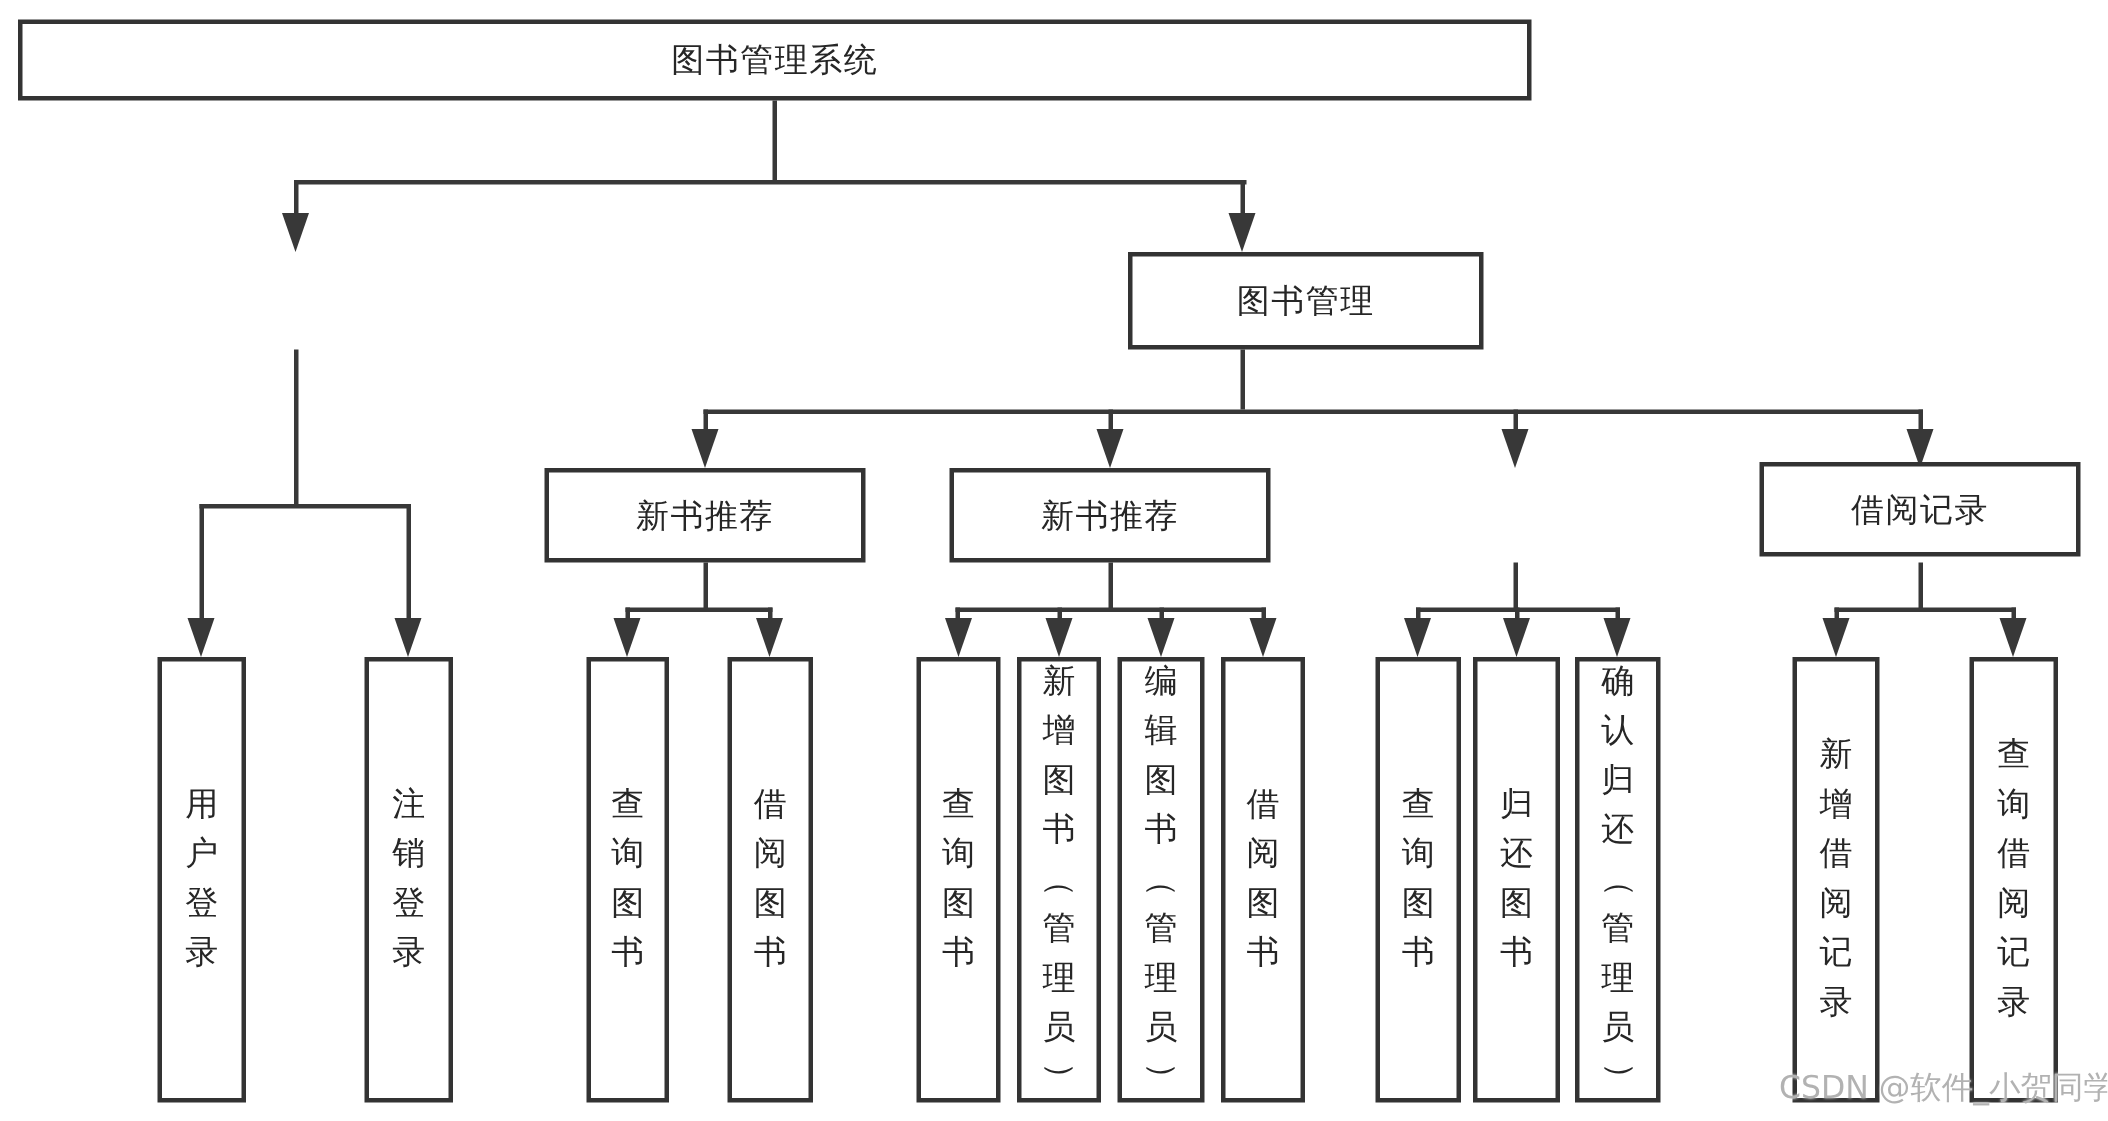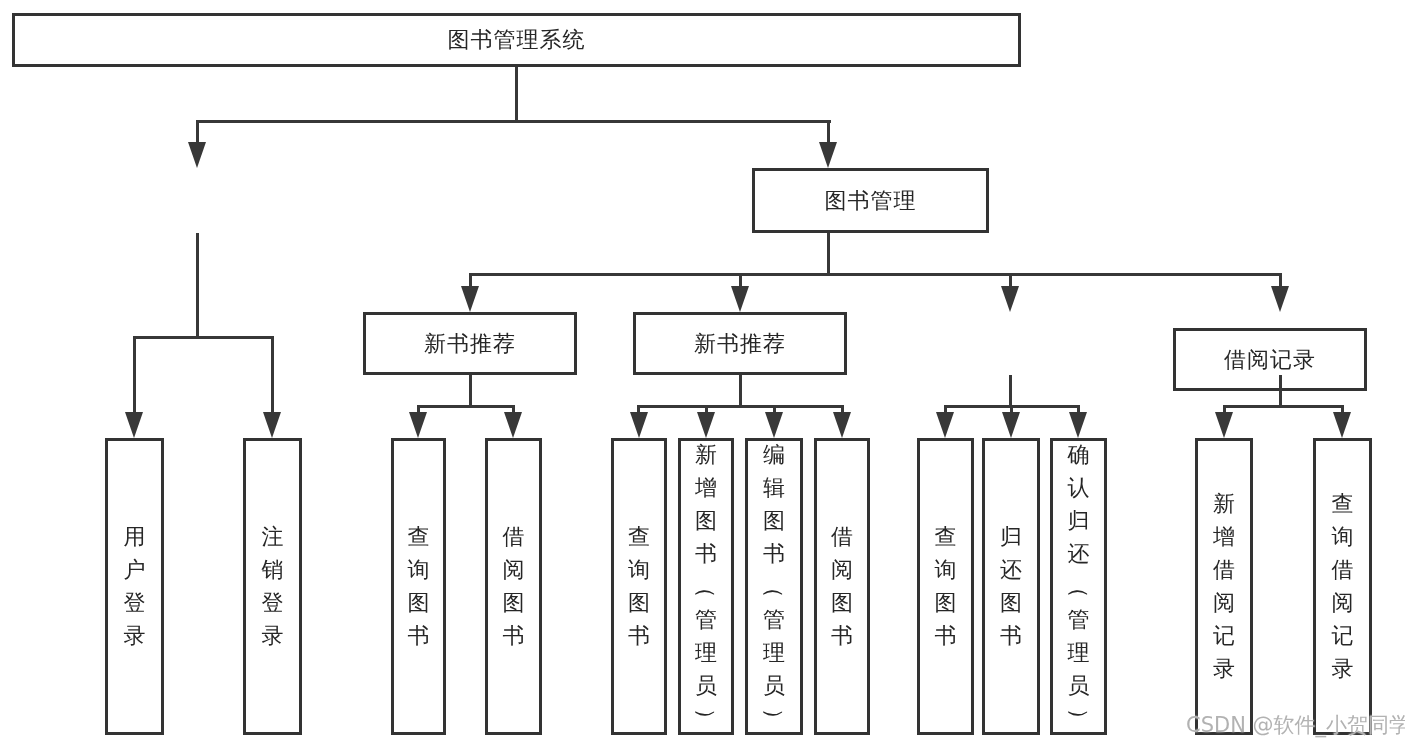--- a/index.html
+++ b/index.html
@@ -100,21 +100,21 @@
   <div class="arrow" style="left:1001px;top:286px"></div>
   <div class="vline" style="left:1279px;top:273px;height:19px"></div>
   <div class="arrow" style="left:1271px;top:286px"></div>
 
   <div class="box" style="left:363px;top:312px;width:214px;height:63px">
     <span class="hlabel">新书推荐</span>
   </div>
   <div class="box" style="left:633px;top:312px;width:214px;height:63px">
     <span class="hlabel">新书推荐</span>
   </div>
-  <div class="box" style="left:1173px;top:328px;width:194px;height:63px">
+  <div class="box" style="left:1173px;top:308px;width:214px;height:63px">
     <span class="hlabel">借阅记录</span>
   </div>
 
   <div class="vline" style="left:469px;top:375px;height:31px"></div>
   <div class="hline" style="left:417px;top:405px;width:98px"></div>
   <div class="vline" style="left:417px;top:405px;height:12px"></div>
   <div class="arrow" style="left:409px;top:412px"></div>
   <div class="vline" style="left:512px;top:405px;height:12px"></div>
   <div class="arrow" style="left:504px;top:412px"></div>
 

